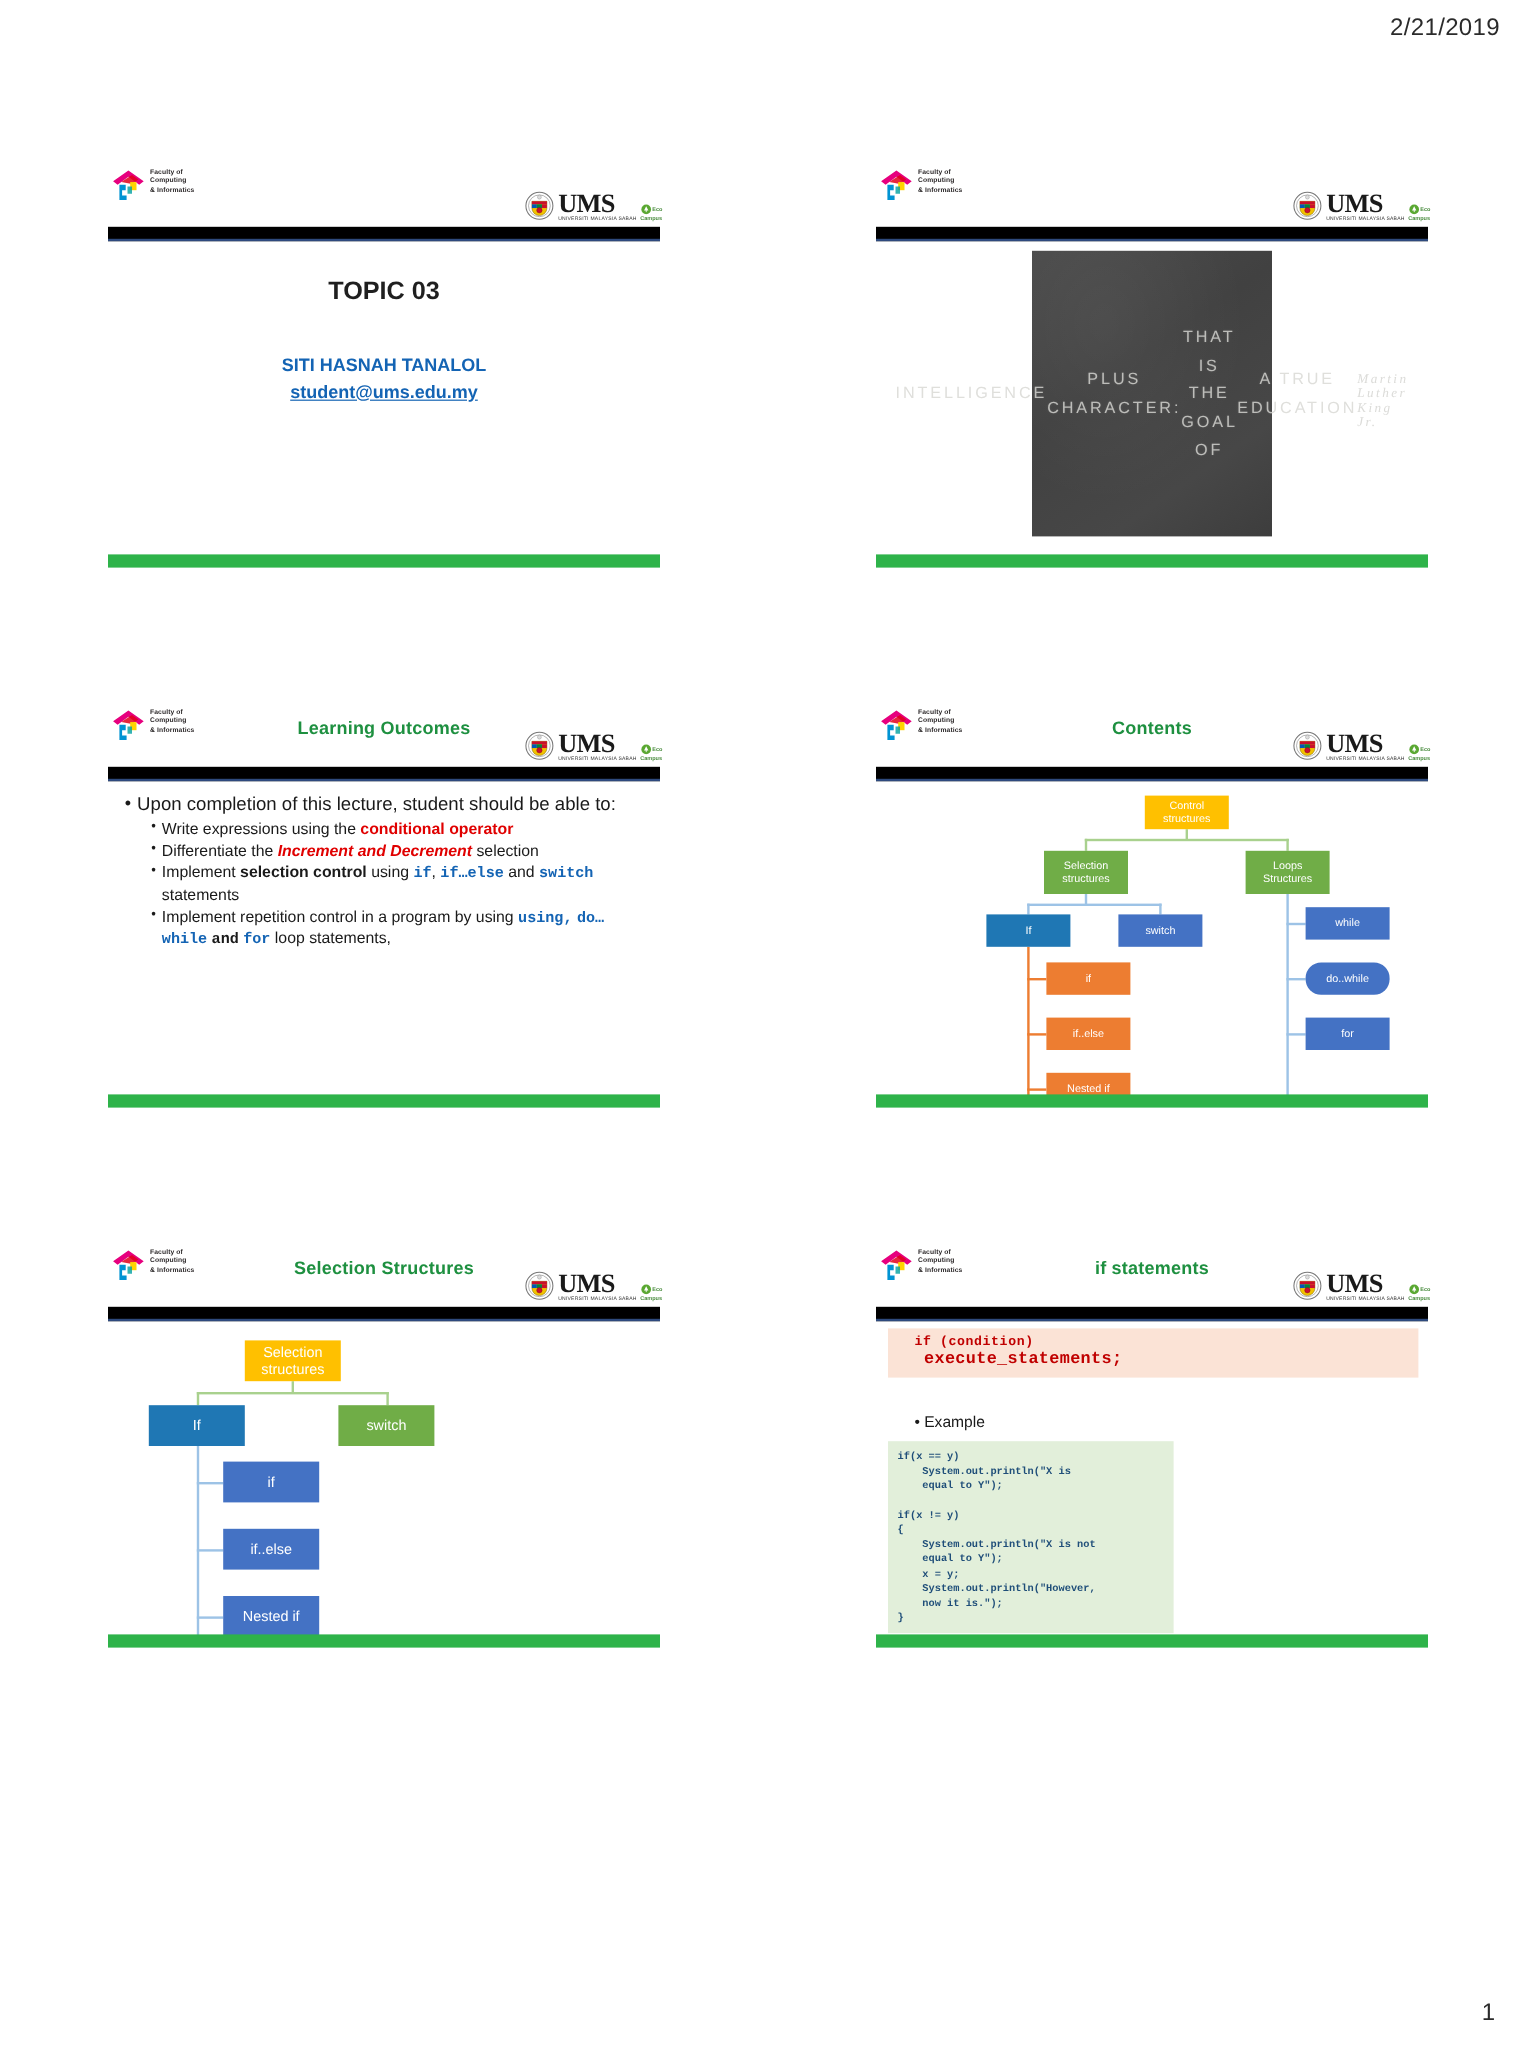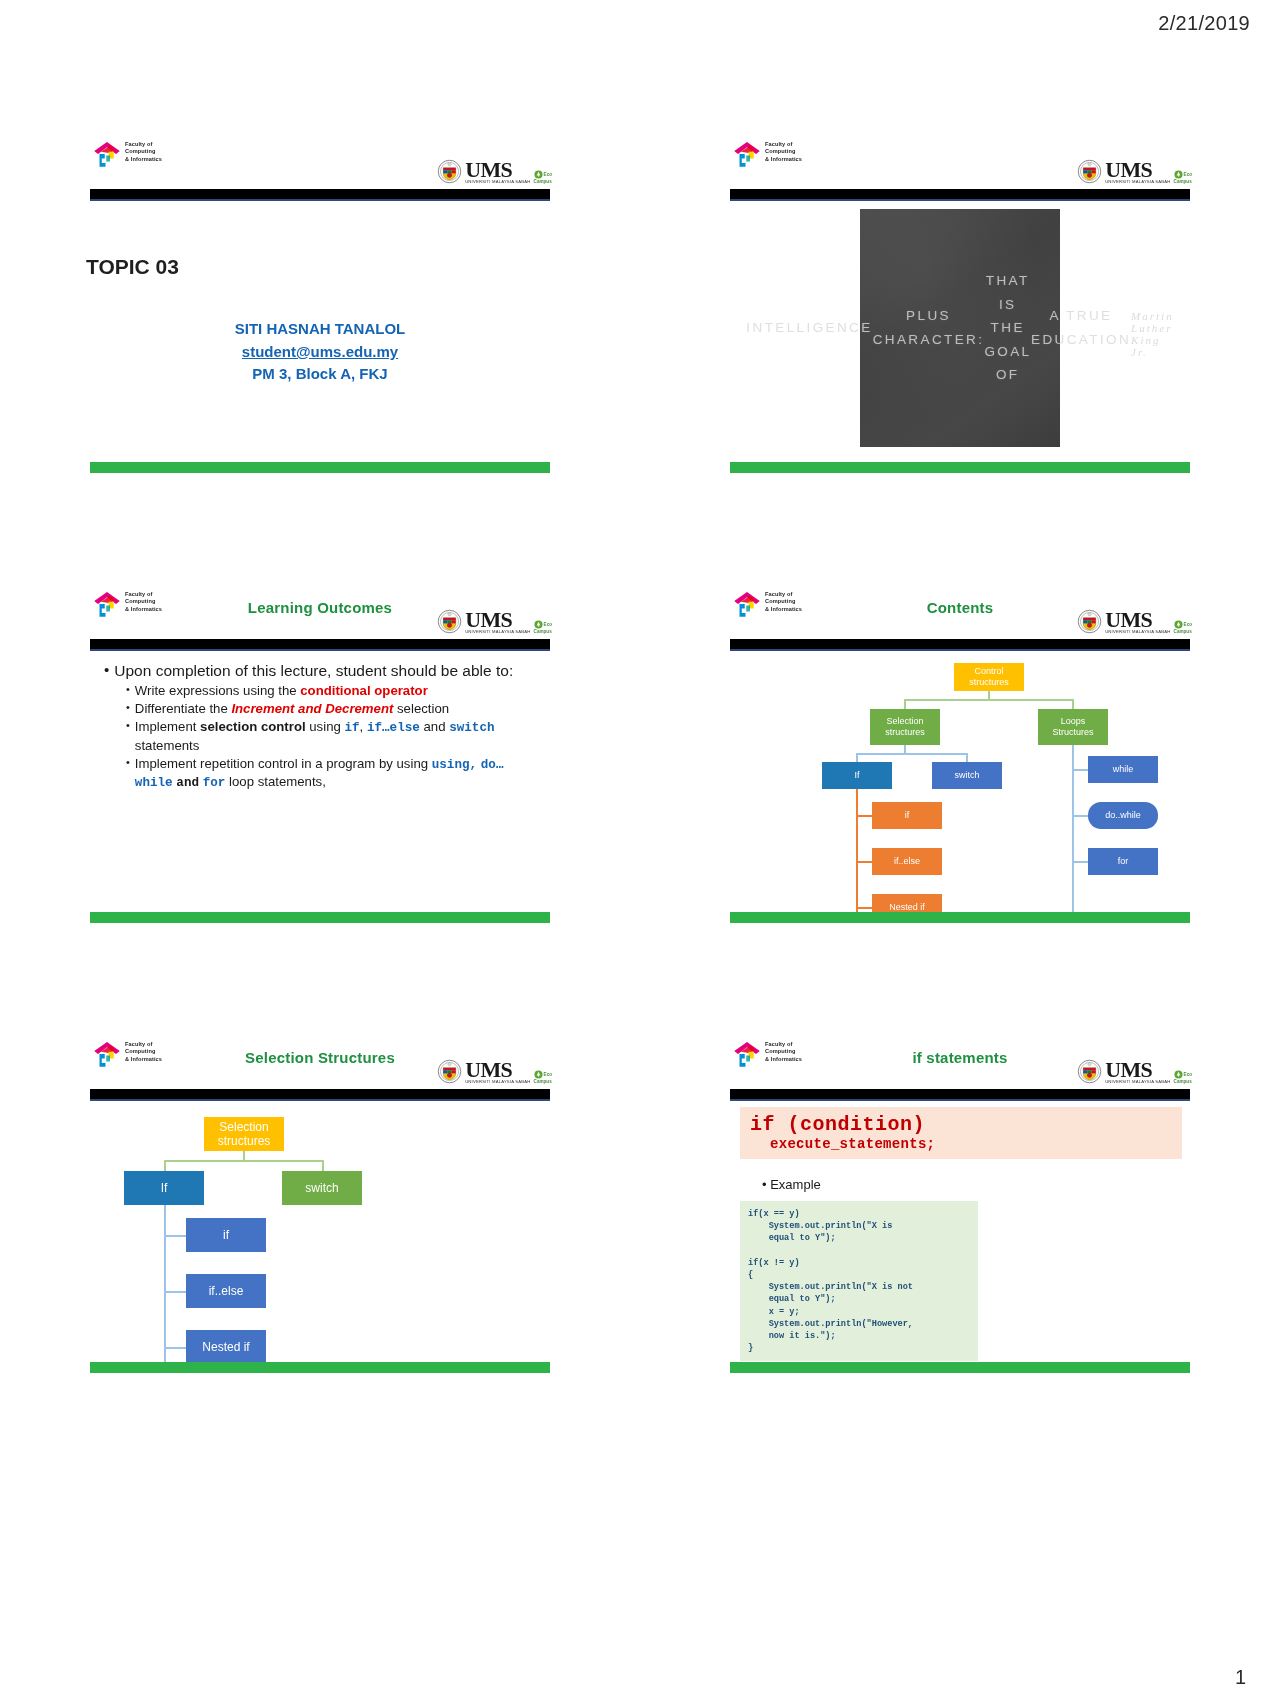--- a/index.html
+++ b/index.html
@@ -49,22 +49,22 @@
     background:#000; border-bottom:2px solid #2e4a7d;
   }
   .green-bar {
     position:absolute; left:4px; right:4px; bottom:6px; height:11px;
     background:#2eb34a;
   }
   .body-area { position:absolute; left:0; right:0; top:76px; bottom:22px; }
 
   
   .title-main {
-    font-size:21px; font-weight:bold; color:#1f1f1f;
-    line-height:1.3; margin-top:48px;
+    text-align:center; font-size:21px; font-weight:bold; color:#1f1f1f;
+    line-height:1.3; margin-top:24px;
   }
   .title-sub {
     text-align:center; font-size:15px; font-weight:bold; color:#1464b4;
     line-height:1.5; margin-top:38px;
   }
   .title-sub a { color:#1464b4; text-decoration:underline; }
 
   
   .chalk-wrap { position:absolute; left:0; right:0; top:0; bottom:0; display:flex; align-items:flex-start; justify-content:center; }
   .chalkboard {
@@ -113,22 +113,23 @@
   .conn { position:absolute; background:#9dc3e6; }
   .conn-g { position:absolute; background:#a9d18e; }
   .conn-o { position:absolute; background:#ed7d31; }
 
   
   .syntax-box {
     position:absolute; left:14px; top:2px; right:12px;
     background:#fbe3d6; padding:6px 8px 7px 10px;
   }
   .syntax-box .l1 {
-    font-family:"Liberation Mono", monospace; color:#c00000; font-weight:bold; font-size:20px;
+    font-family:"Liberation Mono", monospace; color:#c00000; font-weight:bold; font-size:11px;
     letter-spacing:.5px;
+    margin-left:12px;
   }
   .syntax-box .l2 {
     font-family:"Liberation Mono", monospace; color:#c00000; font-weight:bold; font-size:14px;
     margin-left:20px; letter-spacing:.3px;
   }
   .example-label {
     position:absolute; left:36px; top:72px; font-size:13px; color:#1a1a1a;
   }
   .example-box {
     position:absolute; left:14px; top:96px; width:238px;
@@ -204,21 +205,20 @@
         </div>
       </div>
       <div class="black-bar"></div>
       <div class="body-area">
         <div class="title-main">
           <div>TOPIC 03</div>
         </div>
         <div class="title-sub">
           <div>SITI HASNAH TANALOL</div>
           <div><a href="#">student@ums.edu.my</a></div>
-          <div>PM 3, Block A, FKJ</div>
         </div>
       </div>
       <div class="green-bar"></div>
     </div>
   </div>
 
   <div class="slide">
     <div class="slide-inner">
       <div class="hdr">
         <div class="logo-fci">

